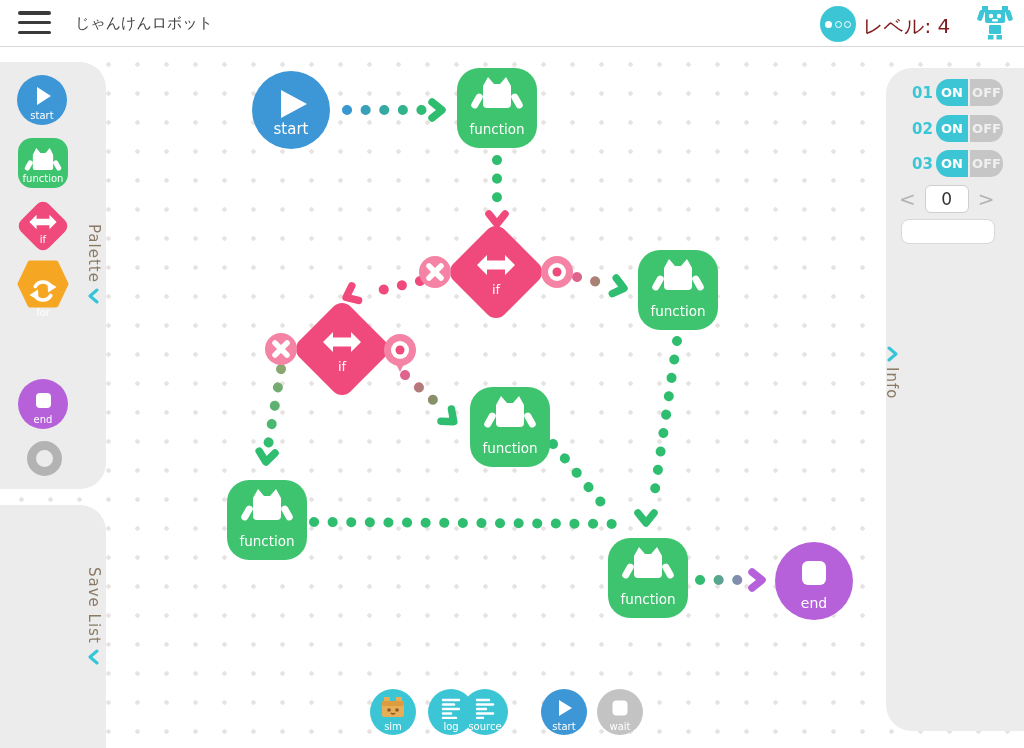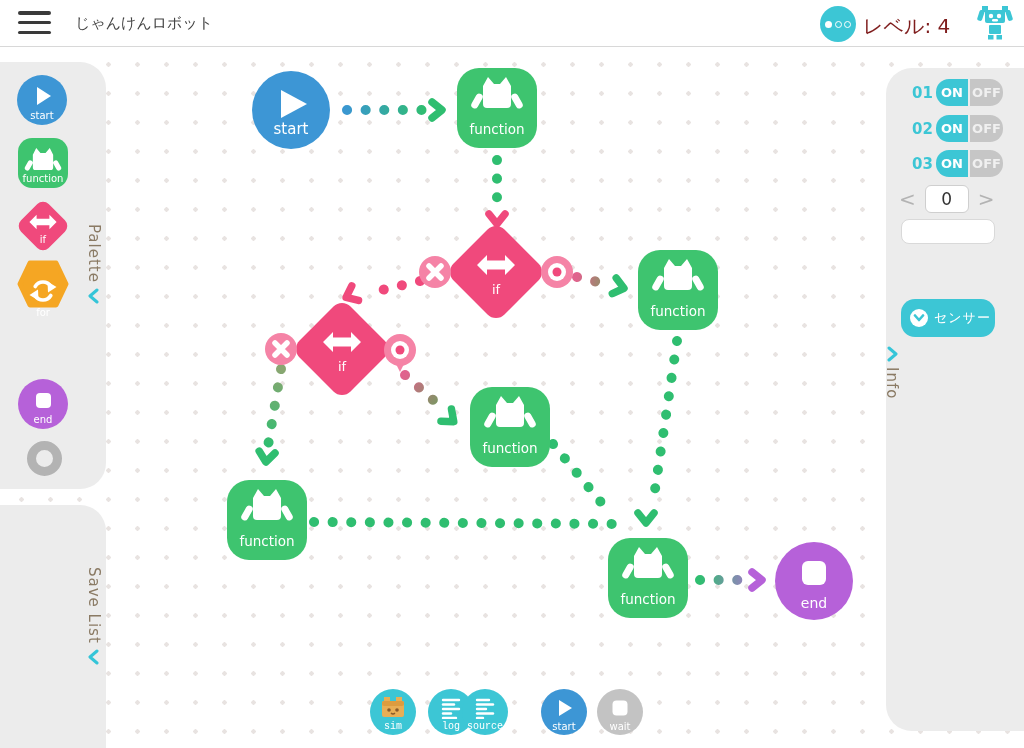--- a/index.html
+++ b/index.html
@@ -71,21 +71,21 @@
   .cy-btn .txt { color:#fff; font-size:13px; margin-left:6px; letter-spacing:1px; }
   .btn-ico { width:18px; height:18px; border-radius:50%; background:#fff;
     display:flex; align-items:center; justify-content:center; flex:none; }
 
   
   .toolbar { position:absolute; left:0; top:0; z-index:3; }
   .tb-btn { position:absolute; top:689px; width:46px; height:46px; border-radius:50%;
     display:flex; align-items:center; justify-content:center; cursor:pointer; }
   .tb-label { position:absolute; left:0; right:0; bottom:3px; text-align:center; color:#fff; font-size:10px; }
   .tb-btn svg { position:relative; top:-4px; }
-  .bg-cyan { background:#3cc6d5;font-family:Liberation Mono, monospace; } .bg-blue { background:#3d96d5; } .bg-gray { background:#c3c3c3; }
+  .bg-cyan { background:#3cc6d5; } .bg-blue { background:#3d96d5; } .bg-gray { background:#c3c3c3; }
 </style>
 </head>
 <body>
 
 <div class="canvas-grid"></div>
 <svg id="flow-svg">
     <defs>
       <linearGradient id="eg0" gradientUnits="userSpaceOnUse" x1="347" y1="110" x2="425" y2="110">
         <stop offset="0%" stop-color="#3a97d0"></stop>
         <stop offset="100%" stop-color="#2fbe70"></stop>
@@ -360,28 +360,20 @@
   </div>
 
   <div class="stepper">
     <span class="step-arrow">&lt;</span>
     <span class="step-box">0</span>
     <span class="step-arrow">&gt;</span>
   </div>
 
   <input class="text-field" value="" style="">
 
-  <div class="cy-btn" style="top:231px;height:38px">
-    <span class="btn-ico">
-      <svg width="12" height="8">
-          <polyline points="2,1.5 6,6 10,1.5" fill="none" stroke="#3cc6d5" stroke-width="2.6" stroke-linecap="round" stroke-linejoin="round"></polyline>
-        </svg>
-    </span>
-    <span class="txt">センサー</span>
-  </div>
 
   <div class="side-tab" style="left:-3px;top:278px">
     <svg width="14" height="16">
       <polyline points="4,2 11,8 4,14" fill="none" stroke="#35c5d8" stroke-width="3" stroke-linecap="round" stroke-linejoin="round"></polyline>
       </svg>
     <span class="v-label">Info</span>
   </div>
 </div>
 
 <div class="toolbar">

